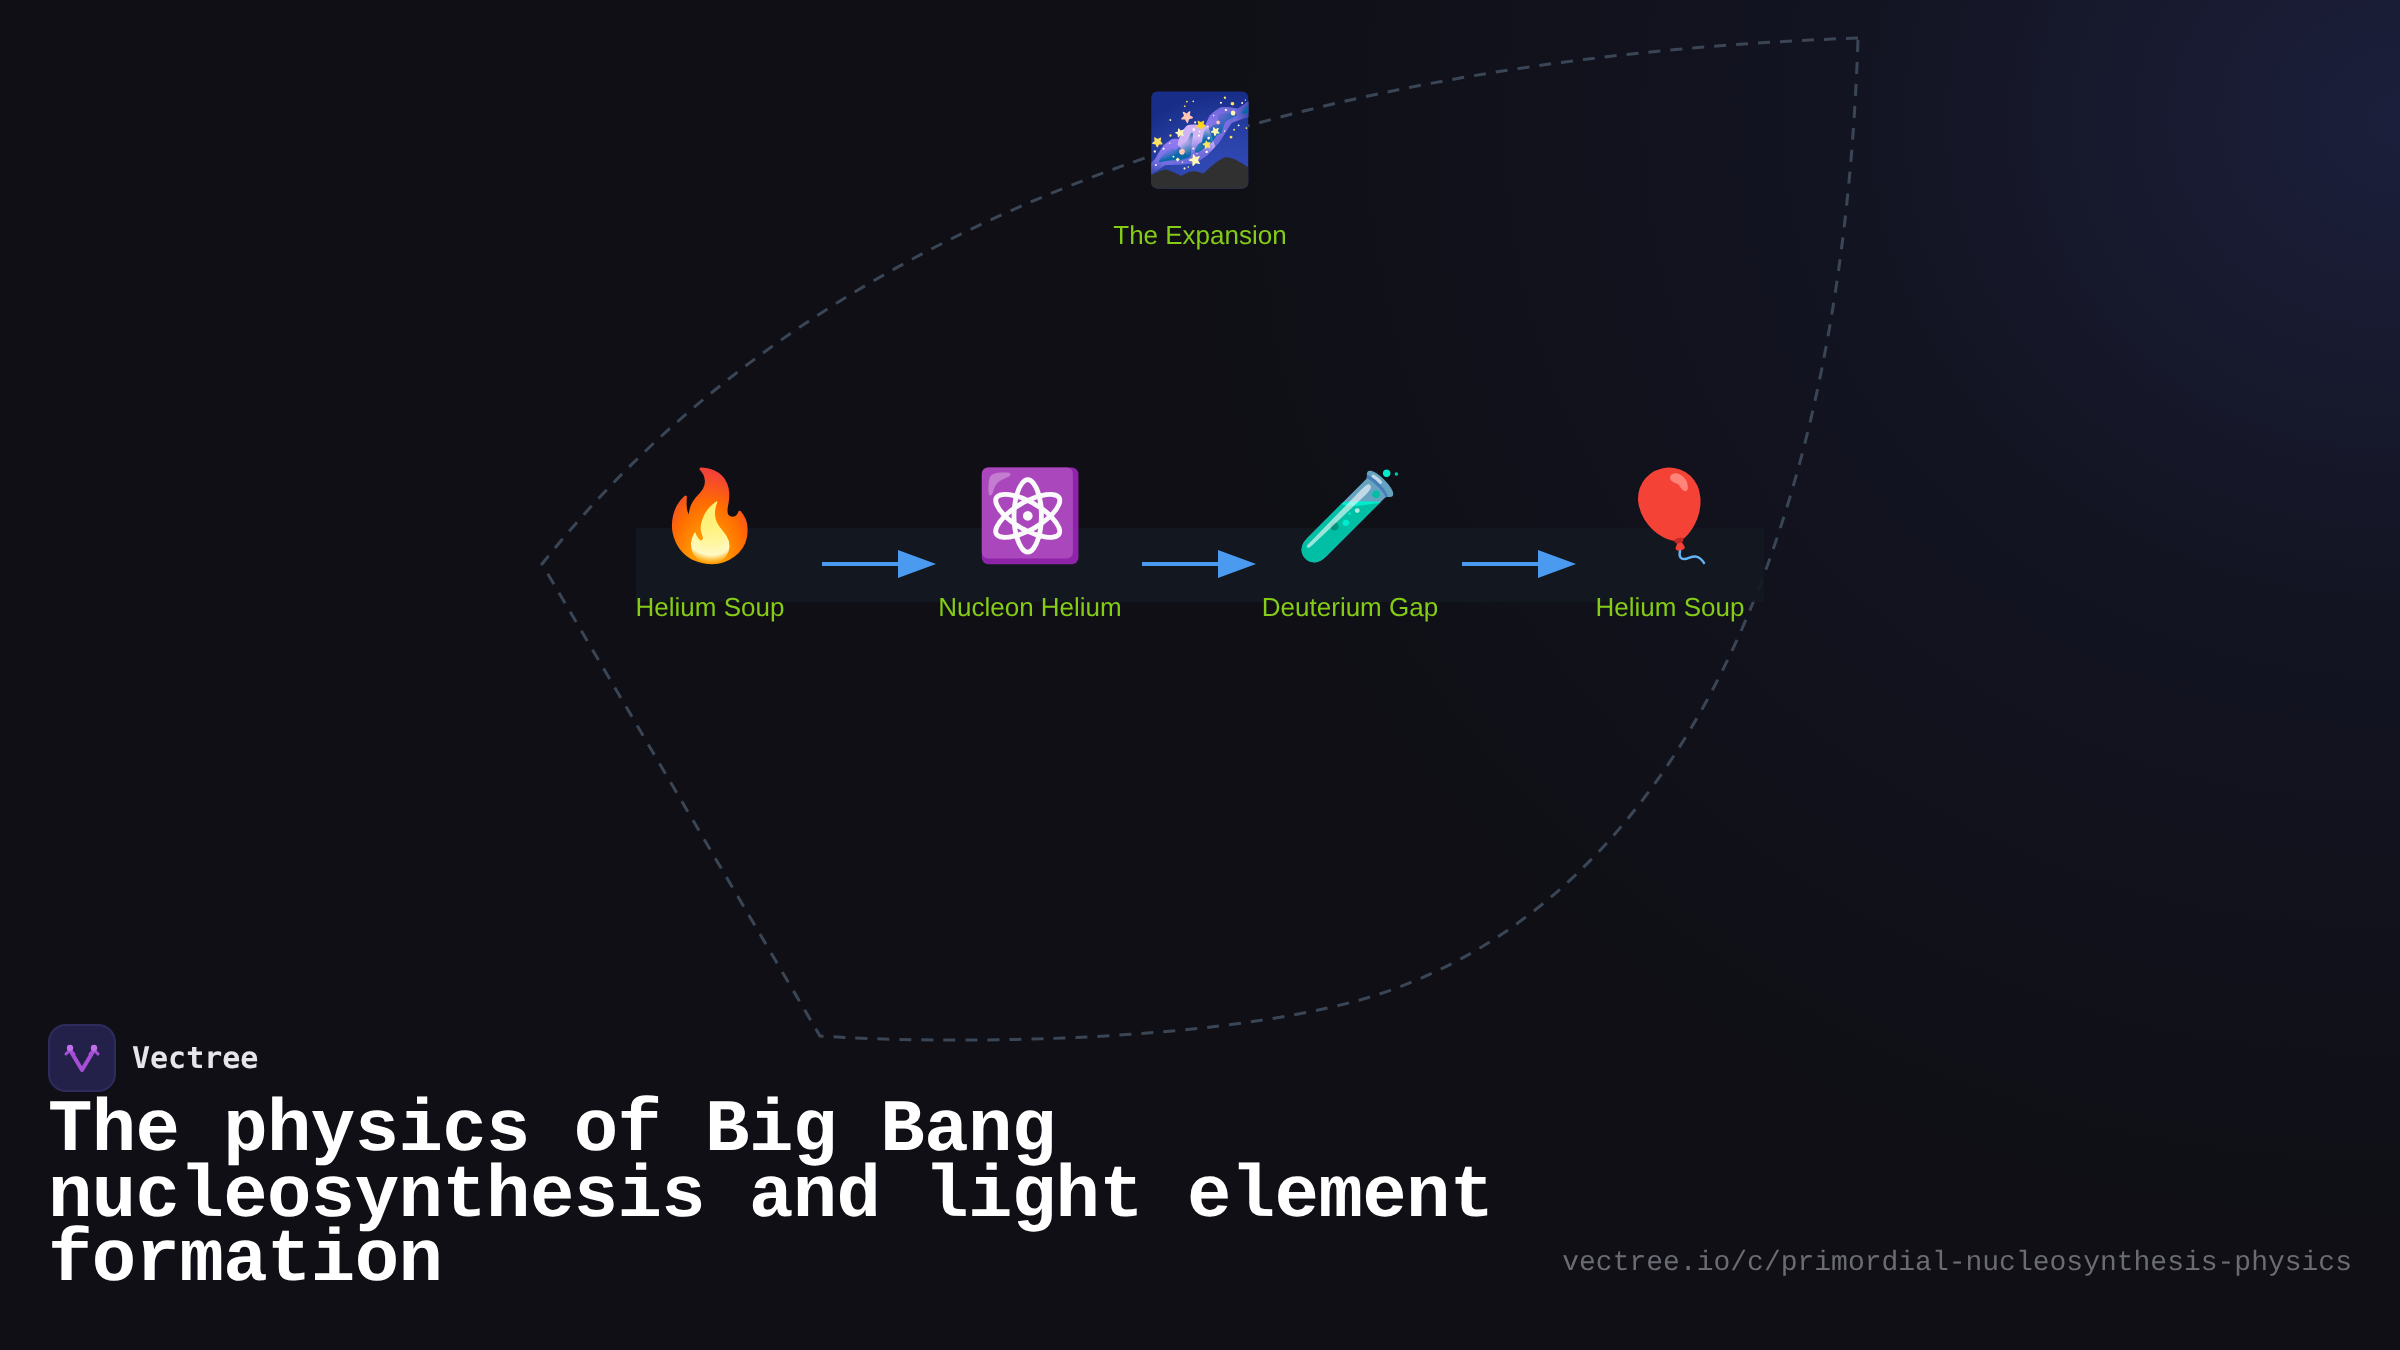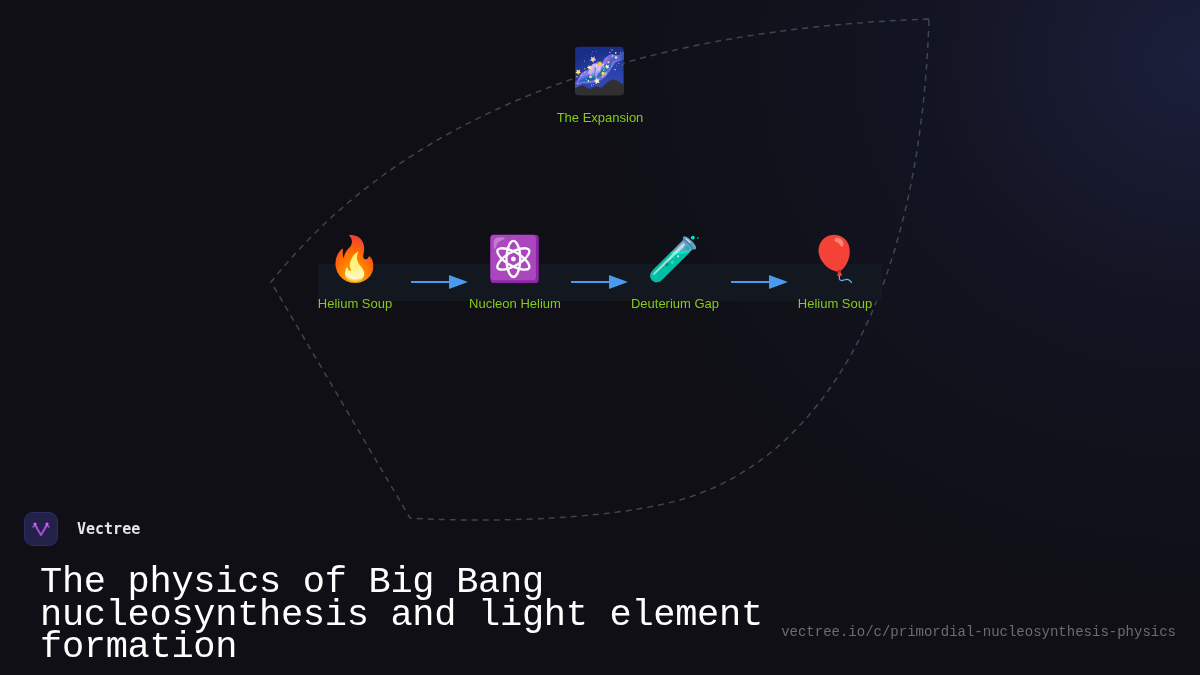--- a/index.html
+++ b/index.html
@@ -63,21 +63,21 @@
       position: absolute;
       width: 58px;
       height: 16px;
     }
     .brand {
       position: absolute;
       left: 24px;
       top: 512px;
       display: flex;
       align-items: center;
-      gap: 19px;
+      gap: 8px;
     }
     .brand-logo {
       width: 34px;
       height: 34px;
       border-radius: 9px;
       background: #23214a;
       border: 1px solid #2e2c5c;
       box-sizing: border-box;
       display: flex;
       align-items: center;
@@ -87,23 +87,23 @@
       font-family: "DejaVu Sans Mono", monospace;
       font-weight: bold;
       font-size: 15px;
       color: #e6e6ea;
     }
     .title {
       position: absolute;
       left: 24px;
       top: 550px;
       width: 760px;
-      margin: 16px;
+      margin: 0;
       font-family: "Liberation Mono", monospace;
-      font-weight: normal;
+      font-weight: bold;
       font-size: 37px;
       line-height: 32.5px;
       color: #ffffff;
       letter-spacing: -0.3px;
     }
     .url {
       position: absolute;
       right: 24px;
       top: 624px;
       font-family: "Liberation Mono", monospace;

